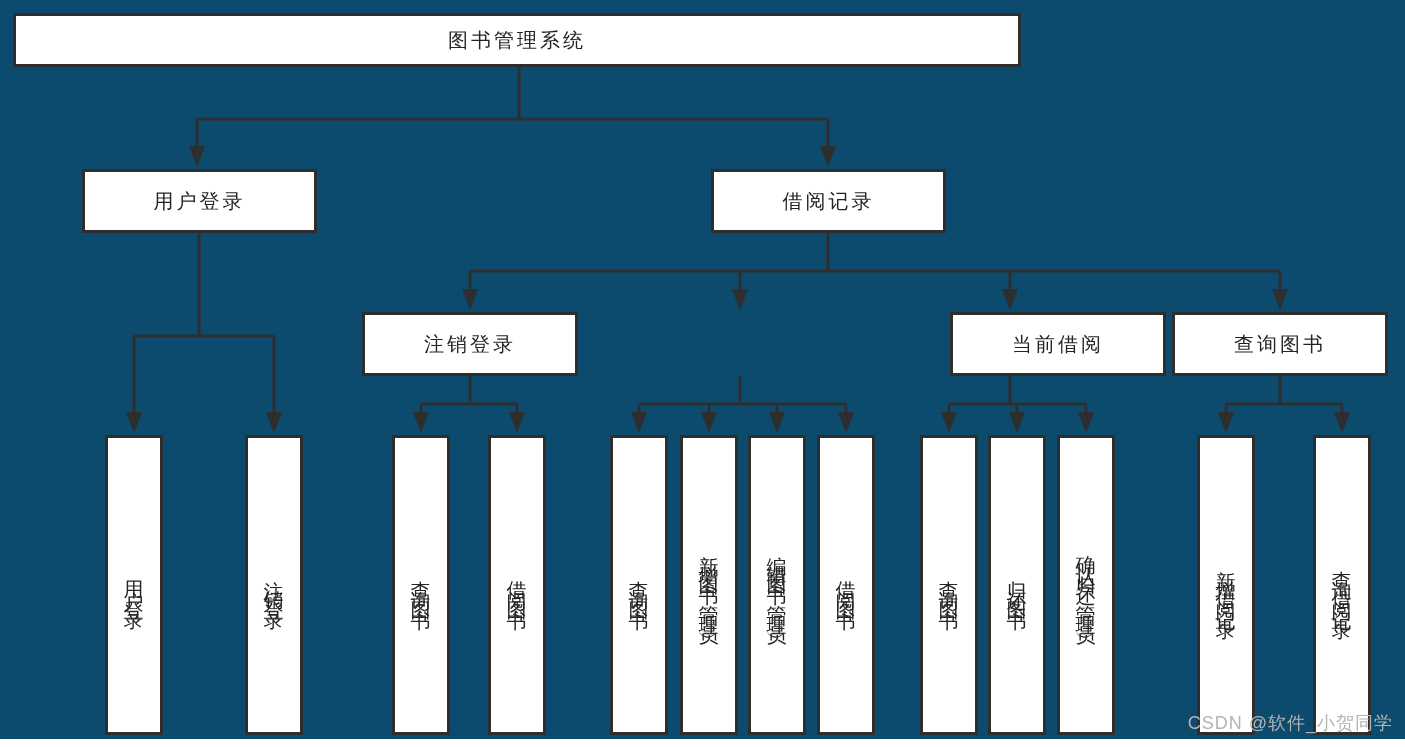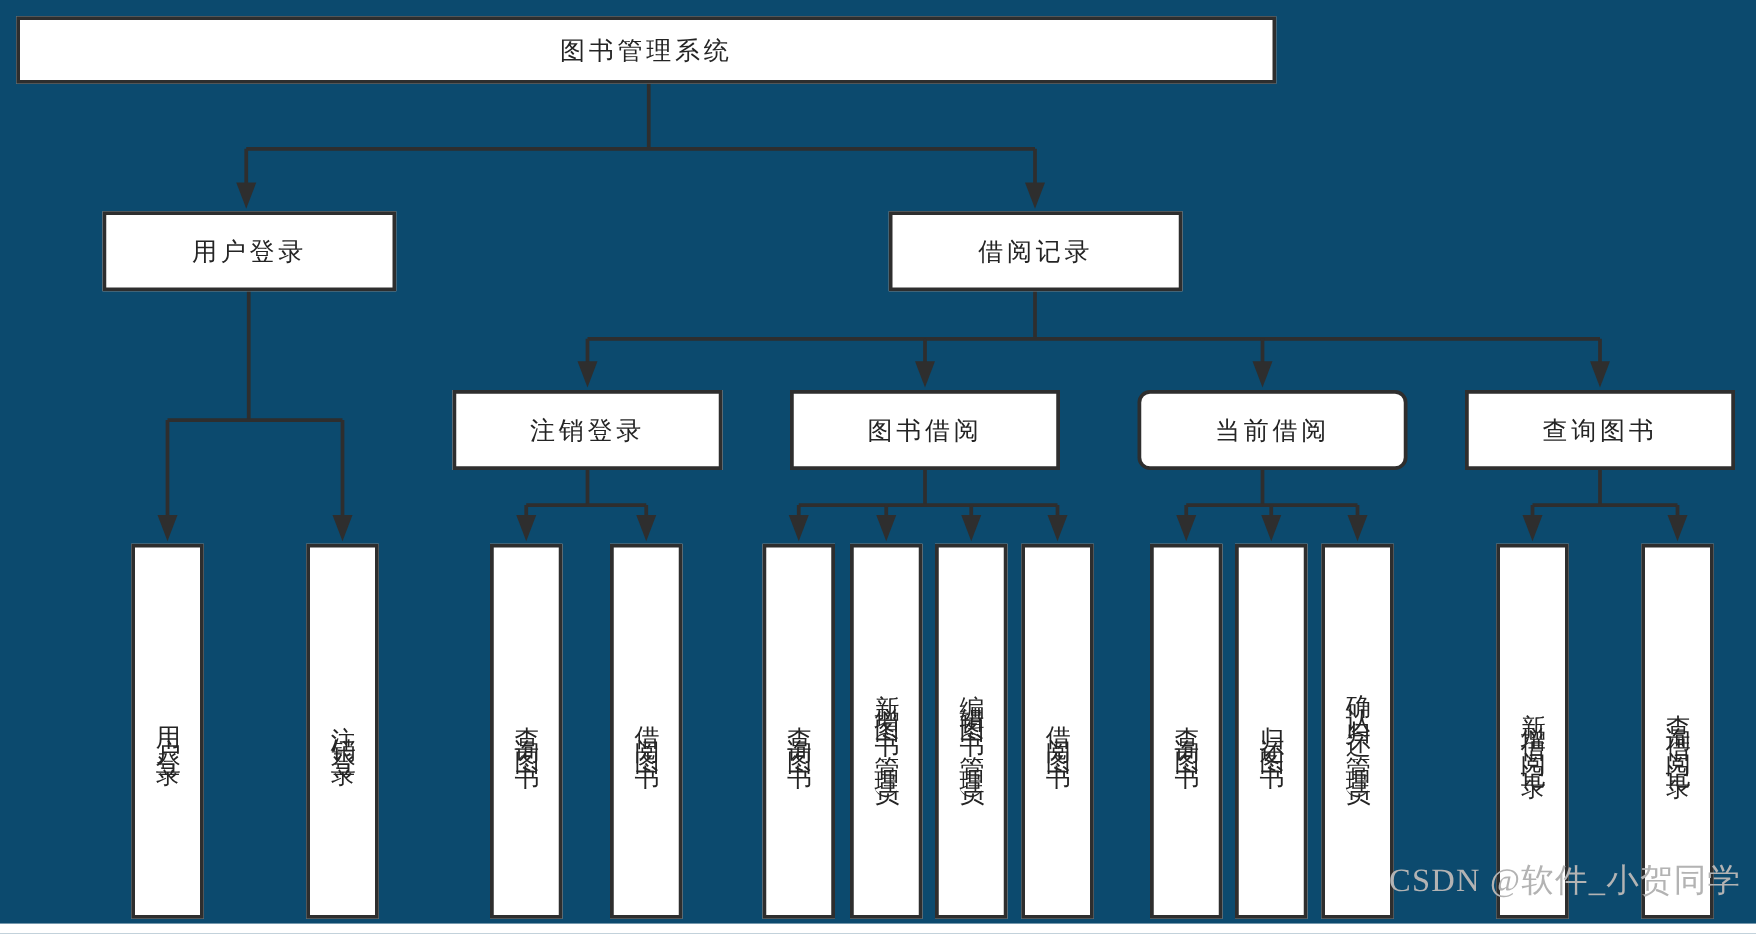--- a/index.html
+++ b/index.html
@@ -37,21 +37,21 @@
     letter-spacing: 3px;
     white-space: nowrap;
   }
   .root-node    { left: 13px;  top: 13px;  width: 1008px; height: 54px; }
   .l2-node      { top: 169px; width: 235px; height: 64px; }
   .n-user-login { left: 82px; }
   .n-book-mgmt  { left: 711px; }
   .l3-node      { top: 312px; width: 216px; height: 64px; }
   .n-l3-0 { left: 362px; }
   .n-l3-1 { left: 632px; }
-  .n-l3-2 { left: 910px; border-radius: 10px; }
+  .n-l3-2 { left: 950px; }
   .n-l3-3 { left: 1172px; }
   .leaf {
     top: 435px;
     width: 58px;
     height: 300px;
   }
   .leaf span {
     writing-mode: vertical-rl;
     text-orientation: mixed;
     font-size: 20px;
@@ -69,27 +69,26 @@
   .leaf-6  { left: 748px; }
   .leaf-7  { left: 817px; }
   .leaf-8  { left: 920px; }
   .leaf-9  { left: 988px; }
   .leaf-10 { left: 1057px; }
   .leaf-11 { left: 1197px; }
   .leaf-12 { left: 1313px; }
   .watermark {
     position: absolute;
     right: 12px;
-    bottom: 17px;
-    font-size: 26px;
+    bottom: 4px;
+    font-size: 18px;
     color: #b3b3b3;
     letter-spacing: 1px;
     z-index: 3;
     white-space: nowrap;
-    font-family: Liberation Serif, serif;
   }
 </style>
 </head>
 <body>
 
 <div id="canvas">
 
   <svg id="connectors" viewBox="0 0 1405 747" xmlns="http://www.w3.org/2000/svg">
     <g stroke="#2e2e2e" stroke-width="3" fill="none">
 
@@ -158,21 +157,20 @@
       <polygon points="1334,412 1350,412 1342,433"></polygon>
     </g>
   </svg>
 
   <div class="node root-node h-node">图书管理系统</div>
 
   <div class="node l2-node h-node n-user-login">用户登录</div>
   <div class="node l2-node h-node n-book-mgmt">借阅记录</div>
 
   <div class="node l3-node h-node n-l3-0">注销登录</div>
-  <div class="node l3-node h-node n-l3-1">图书借阅</div>
   <div class="node l3-node h-node n-l3-2">当前借阅</div>
   <div class="node l3-node h-node n-l3-3">查询图书</div>
 
   <div class="node leaf leaf-0">
     <span>用户登录</span>
   </div>
   <div class="node leaf leaf-1">
     <span>注销登录</span>
   </div>
   <div class="node leaf leaf-2">

